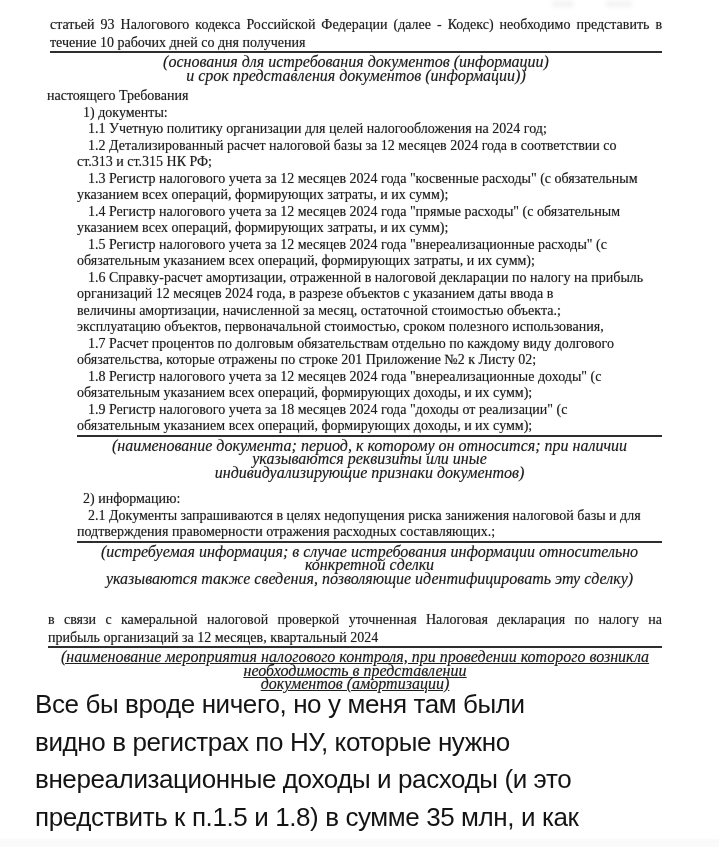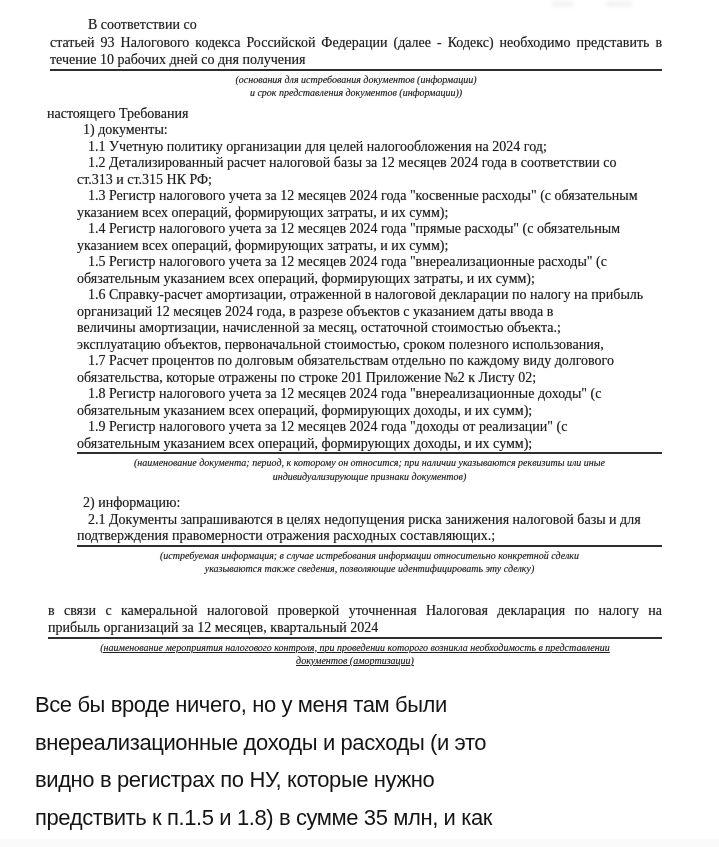--- a/index.html
+++ b/index.html
@@ -27,21 +27,21 @@
   .intro-first { margin-left: 88px; }
   .stretch { text-align: justify; text-align-last: justify; white-space: normal; }
 
   .rule { border: 0; border-top: 2px solid #2e2e2e; margin: 0; }
   .rule-1 { margin-left: 50px; width: 612px; }
   .rule-2, .rule-3 { margin-left: 77px; width: 585px; }
   .rule-4 { margin-left: 48px; width: 614px; }
 
   .caption {
     font-style: italic;
-    font-size: 10px;
+    font-size: 16px;
     line-height: 13.5px;
     text-align: center;
     margin-top: 2px;
   }
   .caption-1 { margin-left: 50px; width: 612px; }
   .caption-2, .caption-3 { margin-left: 77px; width: 585px; font-family: Liberation Serif, serif; }
   .caption-4 { margin-left: 48px; width: 614px; text-decoration: underline; }
 
   .requirement { margin-left: 47px; margin-top: 5px; }
   .section-label { margin-left: 83px; }
@@ -61,21 +61,21 @@
     background: #b9b9b9; opacity: 0.18; filter: blur(2px);
   }
   .smudge-a { top: 1px; left: 552px; width: 22px; }
   .smudge-b { top: 1px; left: 606px; width: 26px; }
 
   
   .commentary {
     position: absolute;
     left: 35px; top: 686px; right: 10px;
     font-family: "Liberation Sans", sans-serif;
-    font-size: 22px;
+    font-size: 26px;
     line-height: 37.5px;
     letter-spacing: -0.4px;
     color: #141414;
   }
   .commentary > div { white-space: nowrap; }
 
   .bottom-strip {
     position: absolute;
     left: 0; bottom: 0; width: 100%; height: 8px;
     background: #fafafa;
@@ -84,21 +84,20 @@
 </head>
 <body>
 
 <div id="page">
 
   <div class="smudge smudge-a"></div>
   <div class="smudge smudge-b"></div>
 
   <div class="scan">
 
-    <div class="intro-line intro-first">В соответствии со</div>
     <div class="intro-line stretch">статьей 93 Налогового кодекса Российской Федерации (далее - Кодекс) необходимо представить в</div>
     <div class="intro-line">течение 10 рабочих дней со дня получения</div>
 
     <hr class="rule rule-1">
 
     <div class="caption caption-1">
         <div>(основания для истребования документов (информации)</div>
         <div>и срок представления документов (информации))</div>
       </div>
 
@@ -133,21 +132,21 @@
         </div>
       <div class="item">
           <div>1.7 Расчет процентов по долговым обязательствам отдельно по каждому виду долгового</div>
           <div>обязательства, которые отражены по строке 201 Приложение №2 к Листу 02;</div>
         </div>
       <div class="item">
           <div>1.8 Регистр налогового учета за 12 месяцев 2024 года "внереализационные доходы" (с</div>
           <div>обязательным указанием всех операций, формирующих доходы, и их сумм);</div>
         </div>
       <div class="item">
-          <div>1.9 Регистр налогового учета за 12 месяцев 2024 года "доходы от реализации" (с</div>
+          <div>1.9 Регистр налогового учета за 18 месяцев 2024 года "доходы от реализации" (с</div>
           <div>обязательным указанием всех операций, формирующих доходы, и их сумм);</div>
         </div>
     </div>
 
     <hr class="rule rule-2">
 
     <div class="caption caption-2">
         <div>(наименование документа; период, к которому он относится; при наличии указываются реквизиты или иные</div>
         <div>индивидуализирующие признаки документов)</div>
       </div>
@@ -176,20 +175,20 @@
 
     <div class="caption caption-4">
         <div>(наименование мероприятия налогового контроля, при проведении которого возникла необходимость в представлении</div>
         <div>документов (амортизации)</div>
       </div>
 
   </div>
 
   <div class="commentary">
       <div>Все бы вроде ничего, но у меня там были</div>
+      <div>видно в регистрах по НУ, которые нужно</div>
       <div>внереализационные доходы и расходы (и это</div>
-      <div>видно в регистрах по НУ, которые нужно</div>
       <div>предствить к п.1.5 и 1.8) в сумме 35 млн, и как</div>
     </div>
 
   <div class="bottom-strip"></div>
 
 </div>
 
 </body></html>

